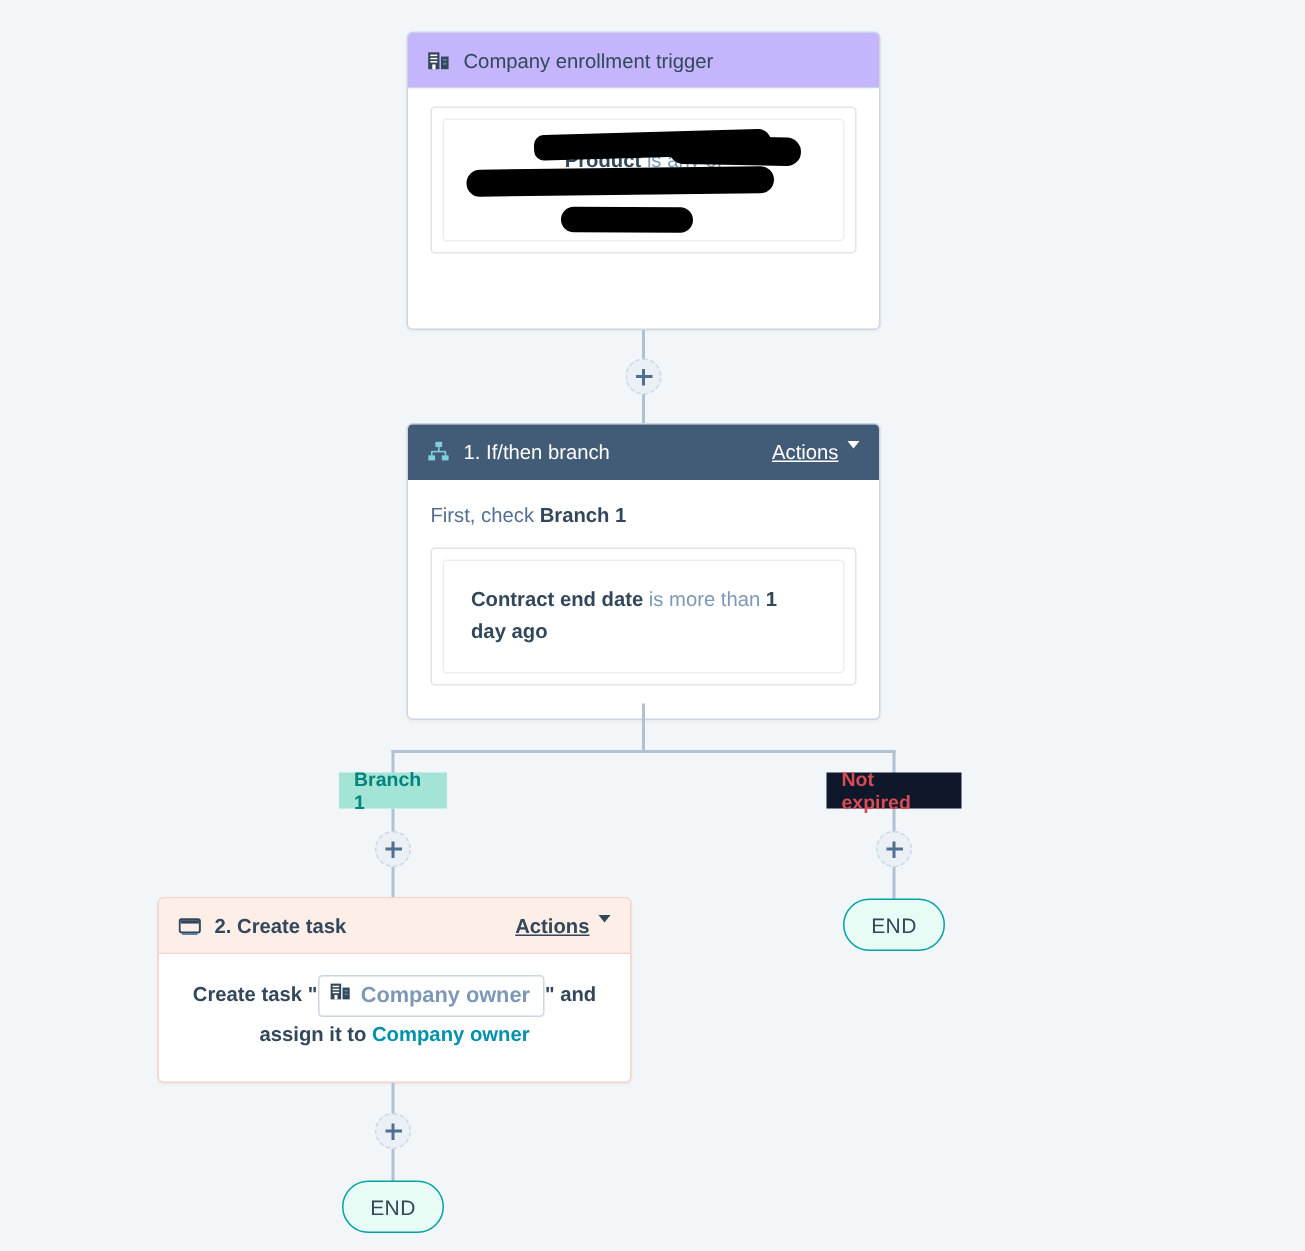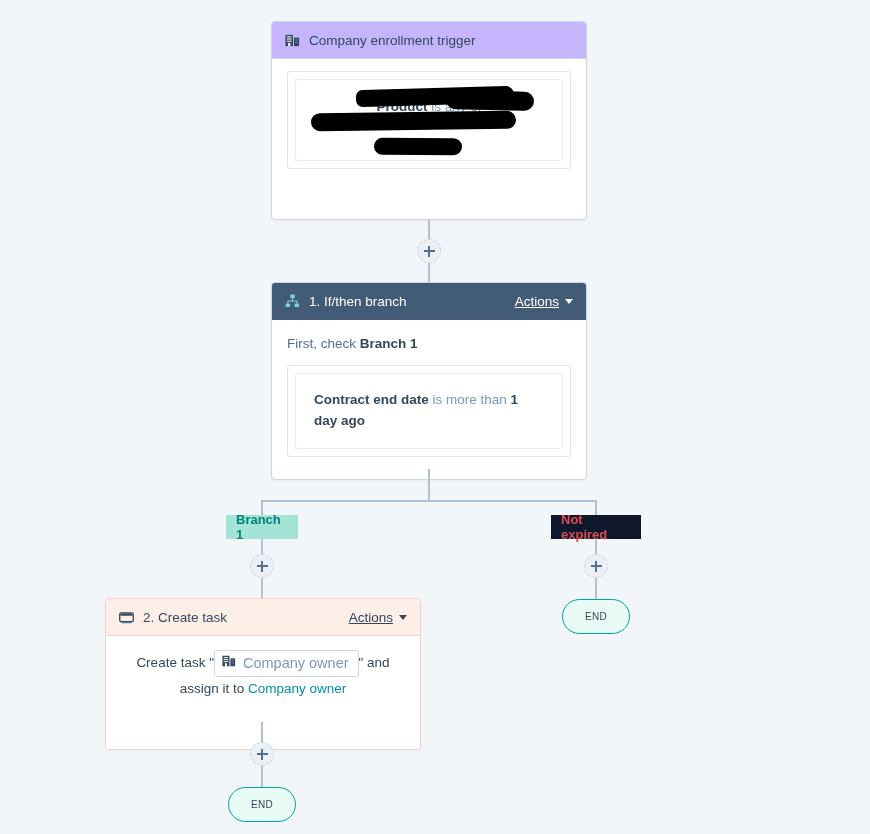--- a/index.html
+++ b/index.html
@@ -105,21 +105,20 @@
   }
   #branch-card .card-header {
     background: #425b76;
     color: #ffffff;
     border-bottom: 1px solid #425b76;
     justify-content: space-between;
   }
   .hdr-left { display: flex; align-items: center; min-width: 0; }
   .actions {
     display: flex;
-    align-items: center;
     gap: 6px;
     font-size: 13.5px;
     white-space: nowrap;
     cursor: pointer;
   }
   .actions .actions-label {
     text-decoration: underline;
   }
   .caret {
     width: 0; height: 0;
@@ -146,22 +145,23 @@
     border-radius: 3px;
     padding: 16px 18px;
     line-height: 1.55;
   }
 
   
   #task-card {
     left: 105px;
     top: 598px;
     width: 316px;
-    height: 152px;
+    height: 124px;
     border: 1px solid #f5d2c8;
+    font-weight: bold;
   }
   #task-card .card-header {
     background: #fdeee8;
     border-bottom: 1px solid #f5d2c8;
     color: #33475b;
     justify-content: space-between;
   }
   #task-card .actions { color: #33475b; }
   #task-card .card-body {
     text-align: center;
@@ -252,21 +252,21 @@
     position: absolute;
     width: 68px;
     height: 35px;
     border-radius: 18px;
     background: #e8fbf4;
     border: 1.6px solid #00a4a4;
     display: flex;
     align-items: center;
     justify-content: center;
     color: #33475b;
-    font-size: 10px;
+    font-size: 14px;
     letter-spacing: 0.3px;
     z-index: 2;
   }
   #end-right { left: 562px; top: 599px; }
   #end-left  { left: 228px; top: 787px; }
 </style>
 </head>
 <body>
 
 <div id="canvas">

